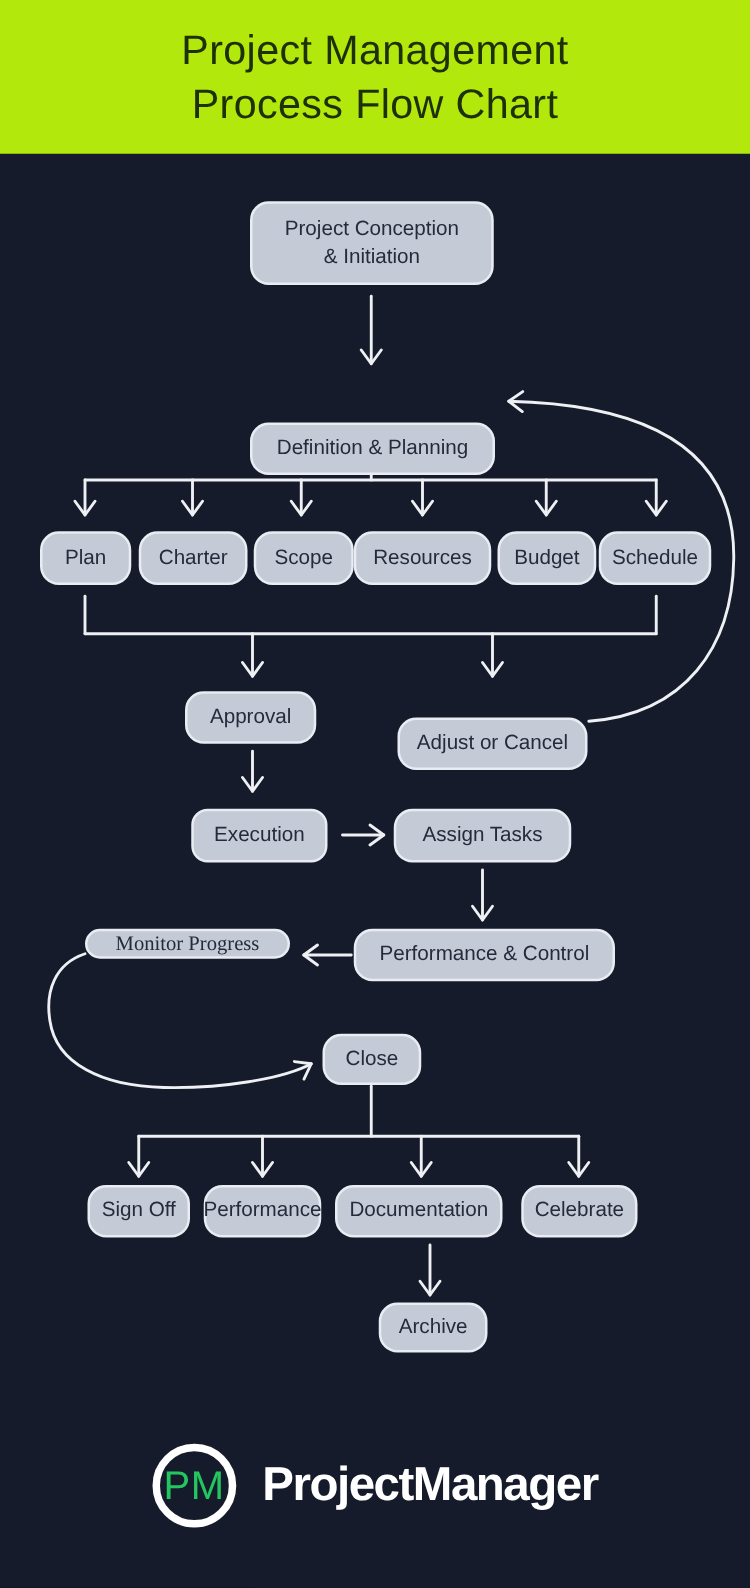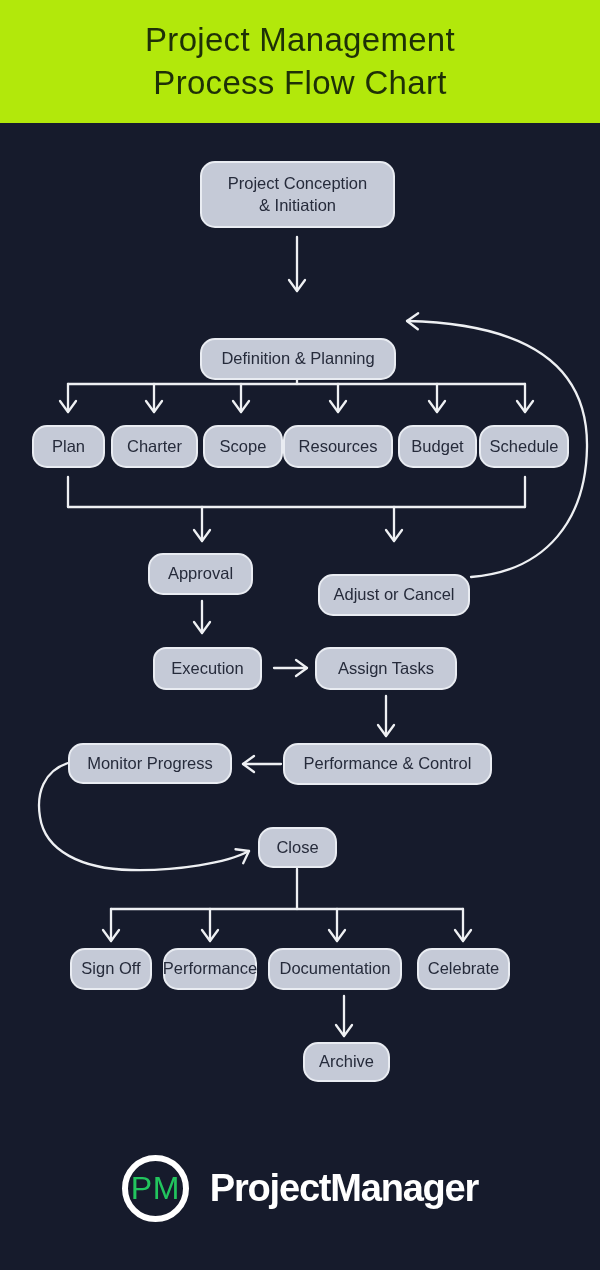--- a/index.html
+++ b/index.html
@@ -106,21 +106,21 @@
   <div class="node" style="left:283px; top:425px; width:110px; height:43px;">Resources</div>
   <div class="node" style="left:398px; top:425px; width:79px;  height:43px;">Budget</div>
   <div class="node" style="left:479px; top:425px; width:90px;  height:43px;">Schedule</div>
 
   <div class="node" style="left:148px; top:553px; width:105px; height:42px;">Approval</div>
   <div class="node" style="left:318px; top:574px; width:152px; height:42px;">Adjust or Cancel</div>
 
   <div class="node" style="left:153px; top:647px; width:109px; height:43px;border-radius:13px;">Execution</div>
   <div class="node" style="left:315px; top:647px; width:142px; height:43px;">Assign Tasks</div>
 
-  <div class="node" style="left:68px;  top:743px; width:164px; height:41px;">Monitor Progress</div>
+  <div class="node" style="left:68px;  top:743px; width:164px; height:24px;font-family:Liberation Serif, serif;">Monitor Progress</div>
   <div class="node" style="left:283px; top:743px; width:209px; height:42px;">Performance &amp; Control</div>
 
   <div class="node" style="left:258px; top:827px; width:79px;  height:41px;text-align:right;">Close</div>
 
   <div class="node" style="left:70px;  top:948px; width:82px;  height:42px;">Sign Off</div>
   <div class="node" style="left:163px; top:948px; width:94px;  height:42px;">Performance</div>
   <div class="node" style="left:268px; top:948px; width:134px; height:42px;">Documentation</div>
   <div class="node" style="left:417px; top:948px; width:93px;  height:42px;">Celebrate</div>
 
   <div class="node" style="left:303px; top:1042px; width:87px; height:40px;">Archive</div>

